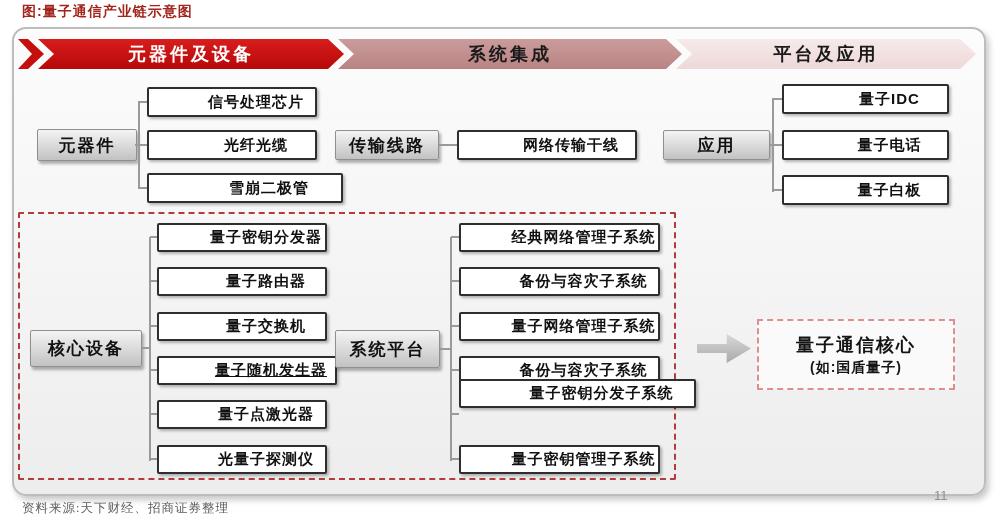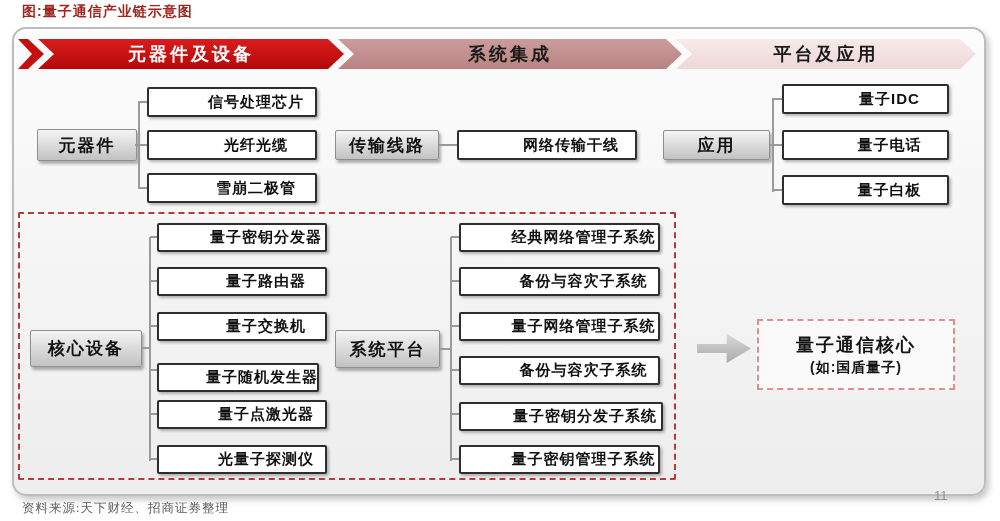--- a/index.html
+++ b/index.html
@@ -58,21 +58,21 @@
     <div class="banner b2">系统集成</div>
     <div class="banner b3">平台及应用</div>
 
     <div class="gbox" style="left:23px;top:100px;width:100px;height:32px;">元器件</div>
     <div class="line" style="left:124px;top:72px;width:2px;height:88px;"></div>
     <div class="line" style="left:124px;top:72px;width:9px;height:2px;"></div>
     <div class="line" style="left:121px;top:115px;width:12px;height:2px;"></div>
     <div class="line" style="left:124px;top:158px;width:9px;height:2px;"></div>
     <div class="wbox" style="left:133px;top:58px;width:170px;height:30px;">信号处理芯片</div>
     <div class="wbox" style="left:133px;top:101px;width:170px;height:30px;">光纤光缆</div>
-    <div class="wbox" style="left:133px;top:144px;width:170px;height:30px;">雪崩二极管</div>
+    <div class="wbox" style="left:133px;top:144px;width:196px;height:30px;">雪崩二极管</div>
 
     <div class="gbox" style="left:321px;top:101px;width:104px;height:30px;">传输线路</div>
     <div class="line" style="left:425px;top:115px;width:18px;height:2px;"></div>
     <div class="wbox" style="left:443px;top:101px;width:180px;height:30px;">网络传输干线</div>
 
     <div class="gbox" style="left:649px;top:101px;width:107px;height:30px;">应用</div>
     <div class="line" style="left:758px;top:69px;width:2px;height:94px;"></div>
     <div class="line" style="left:759px;top:69px;width:9px;height:2px;"></div>
     <div class="line" style="left:756px;top:115px;width:12px;height:2px;"></div>
     <div class="line" style="left:759px;top:160px;width:9px;height:2px;"></div>
@@ -87,38 +87,38 @@
     <div class="line" style="left:128px;top:318px;width:7px;height:2px;"></div>
     <div class="line" style="left:136px;top:207px;width:7px;height:2px;"></div>
     <div class="line" style="left:136px;top:251px;width:7px;height:2px;"></div>
     <div class="line" style="left:136px;top:296px;width:7px;height:2px;"></div>
     <div class="line" style="left:136px;top:340px;width:7px;height:2px;"></div>
     <div class="line" style="left:136px;top:384px;width:7px;height:2px;"></div>
     <div class="line" style="left:136px;top:429px;width:7px;height:2px;"></div>
     <div class="wbox" style="left:143px;top:194px;width:170px;height:29px;">量子密钥分发器</div>
     <div class="wbox" style="left:143px;top:238px;width:170px;height:29px;">量子路由器</div>
     <div class="wbox" style="left:143px;top:283px;width:170px;height:29px;">量子交换机</div>
-    <div class="wbox" style="left:143px;top:334px;width:162px;height:29px;">量子随机发生器</div>
+    <div class="wbox" style="left:143px;top:327px;width:180px;height:29px;text-decoration:underline;">量子随机发生器</div>
     <div class="wbox" style="left:143px;top:416px;width:170px;height:29px;">光量子探测仪</div>
     <div class="wbox" style="left:143px;top:371px;width:170px;height:29px;">量子点激光器</div>
 
     <div class="gbox" style="left:321px;top:301px;width:105px;height:38px;">系统平台</div>
     <div class="line" style="left:436px;top:208px;width:2px;height:224px;"></div>
     <div class="line" style="left:426px;top:319px;width:10px;height:2px;"></div>
     <div class="line" style="left:437px;top:207px;width:8px;height:2px;"></div>
     <div class="line" style="left:437px;top:251px;width:8px;height:2px;"></div>
     <div class="line" style="left:437px;top:296px;width:8px;height:2px;"></div>
     <div class="line" style="left:437px;top:340px;width:8px;height:2px;"></div>
     <div class="line" style="left:437px;top:384px;width:8px;height:2px;"></div>
     <div class="line" style="left:437px;top:429px;width:8px;height:2px;"></div>
     <div class="wbox" style="left:445px;top:194px;width:201px;height:29px;">经典网络管理子系统</div>
     <div class="wbox" style="left:445px;top:238px;width:201px;height:29px;">备份与容灾子系统</div>
     <div class="wbox" style="left:445px;top:283px;width:201px;height:29px;">量子网络管理子系统</div>
     <div class="wbox" style="left:445px;top:327px;width:201px;height:29px;">备份与容灾子系统</div>
-    <div class="wbox" style="left:445px;top:373px;width:204px;height:29px;">量子密钥分发子系统</div>
+    <div class="wbox" style="left:445px;top:350px;width:237px;height:29px;">量子密钥分发子系统</div>
     <div class="wbox" style="left:445px;top:416px;width:201px;height:29px;">量子密钥管理子系统</div>
 
     <div class="block-arrow"></div>
     <div class="callout">
       <div class="l1">量子通信核心</div>
       <div class="l2">(如:国盾量子)</div>
     </div>
 
   </div>
 

